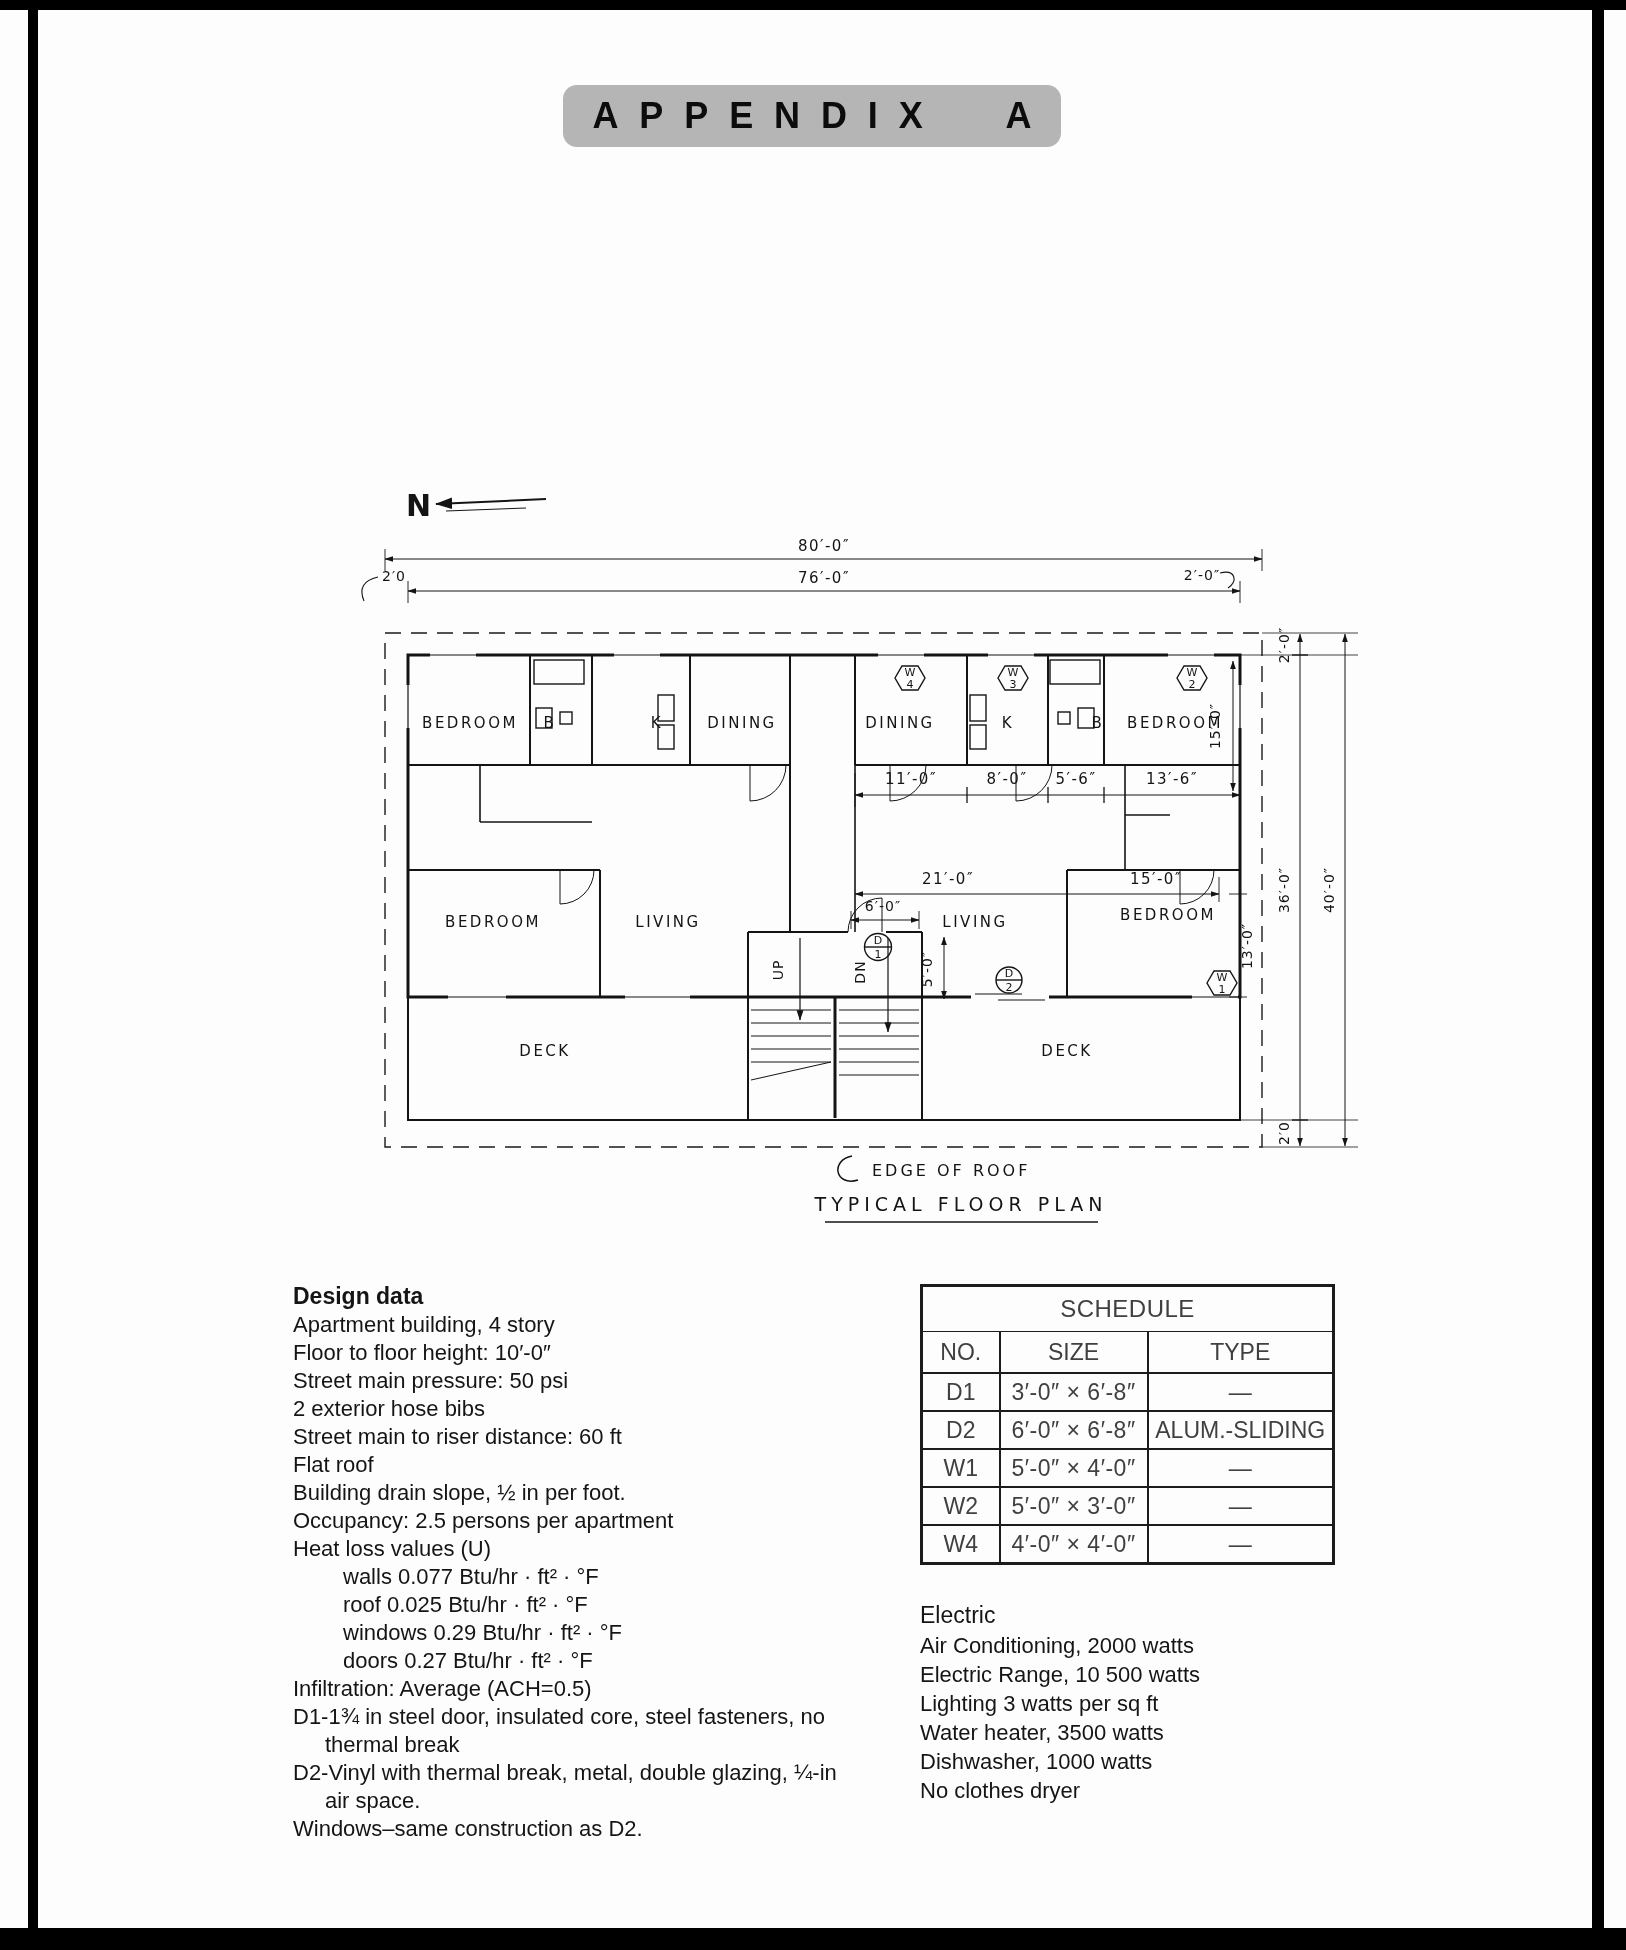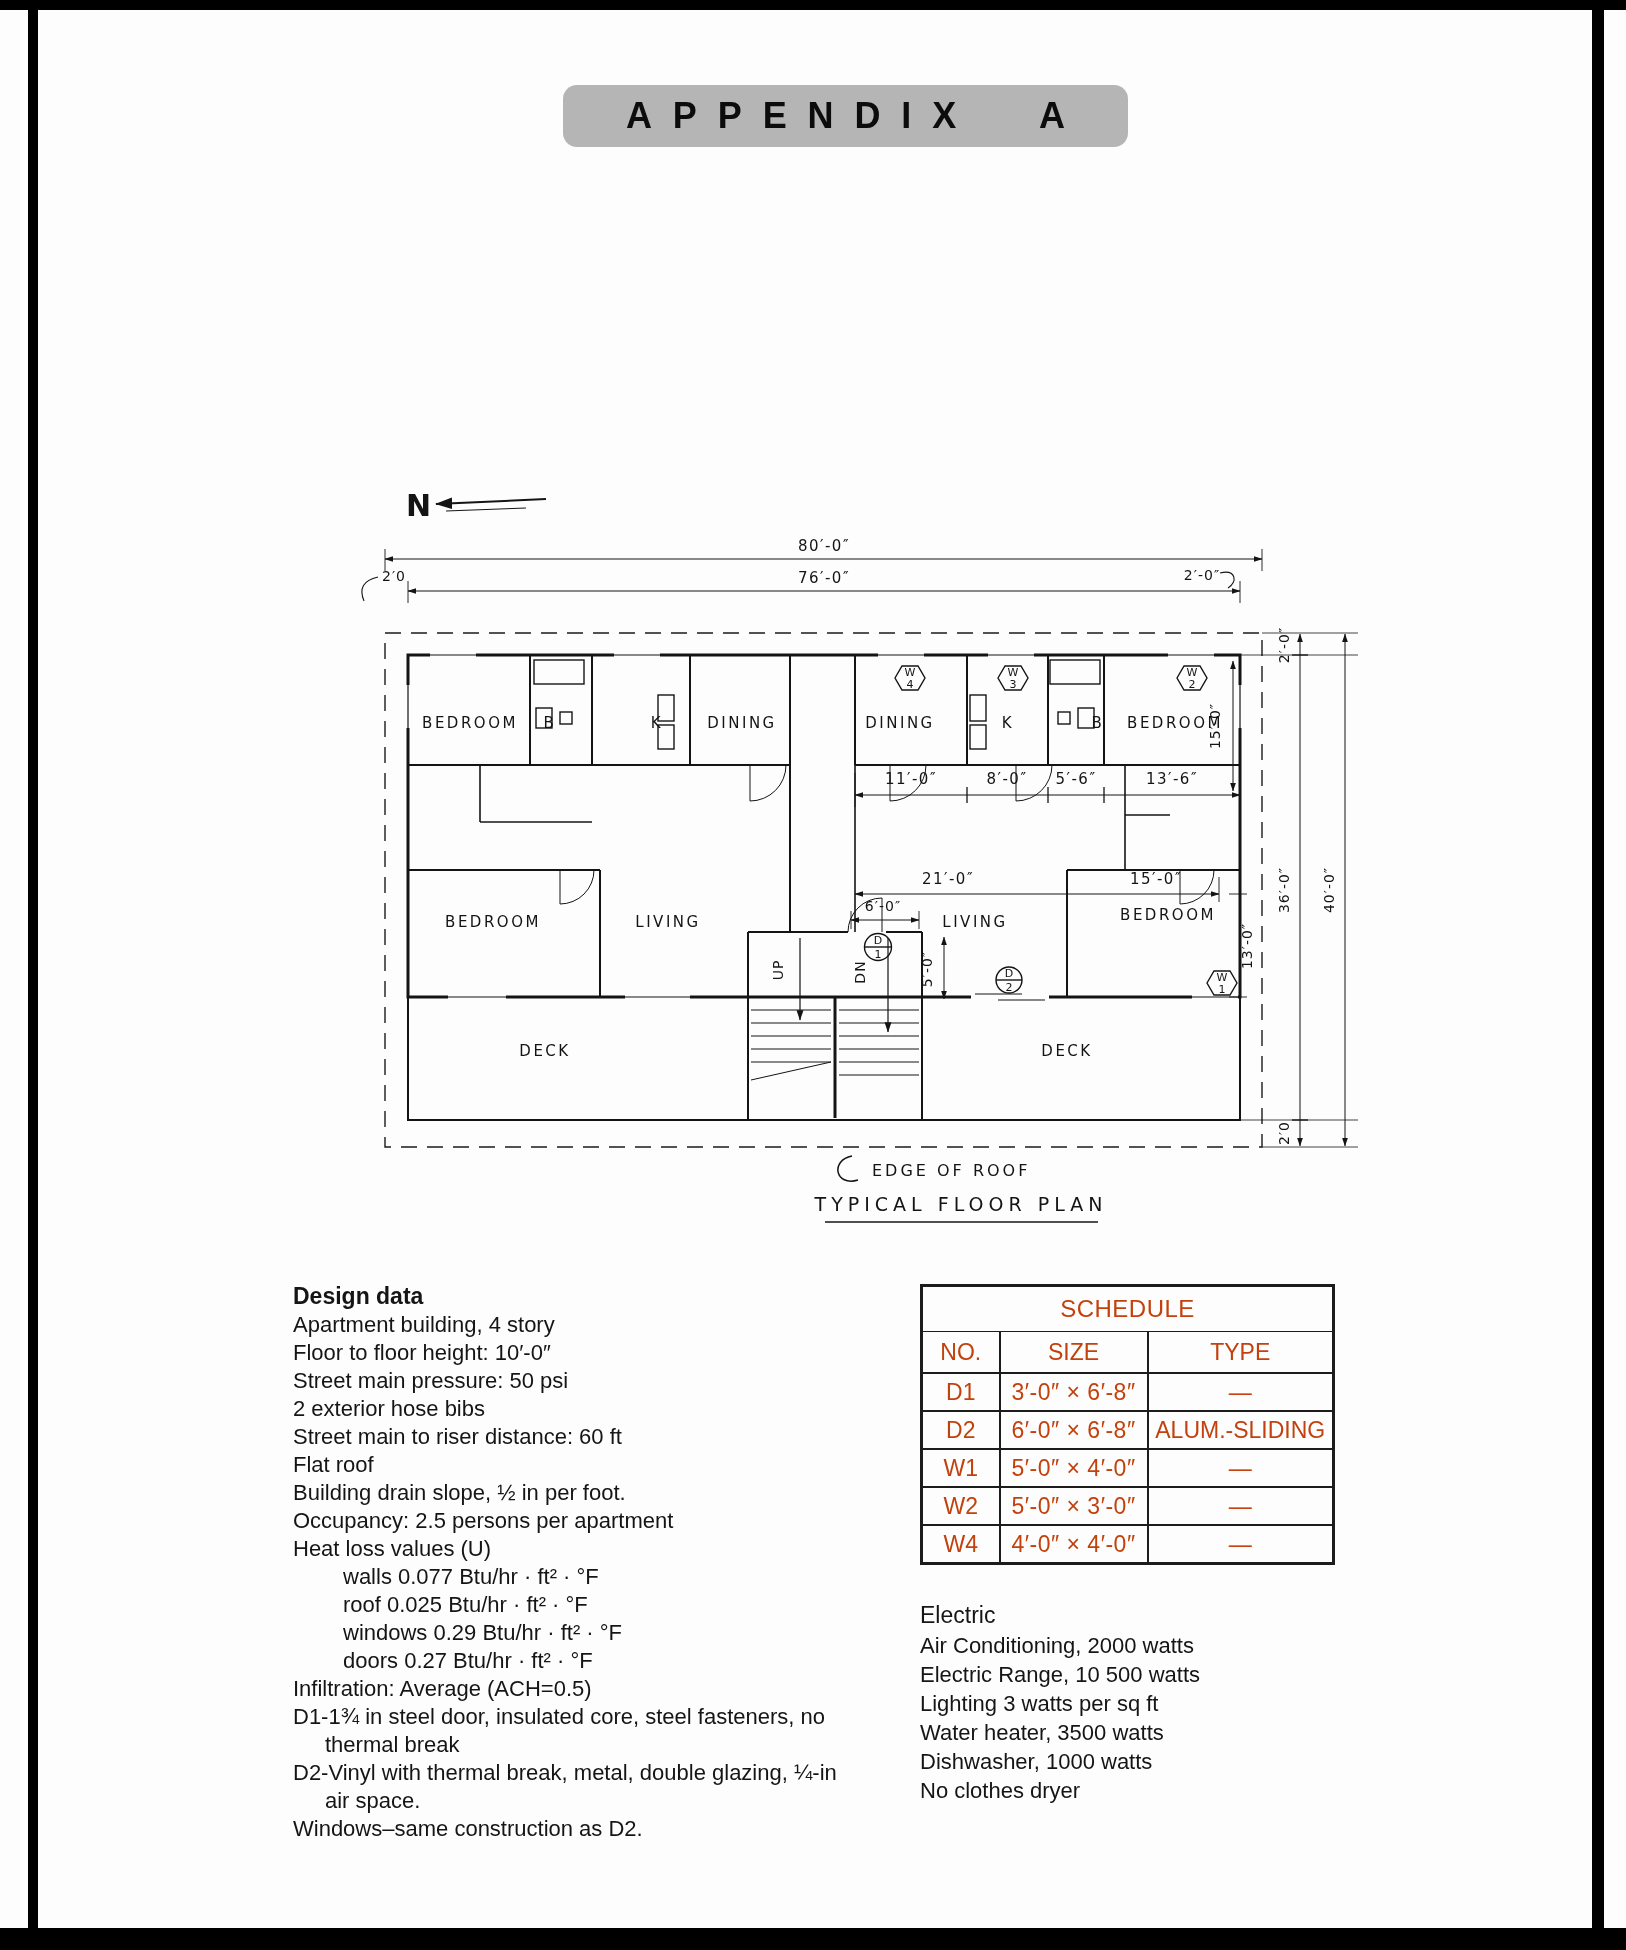--- a/index.html
+++ b/index.html
@@ -4,40 +4,40 @@
 <style>
   html,body{margin:0;padding:0;background:#e8e8e8;}
   .page{position:relative;width:1626px;height:1950px;background:#fdfdfd;overflow:hidden;
         font-family:"Liberation Sans",sans-serif;color:#111;}
   .edge{position:absolute;background:#000;}
   .edge.top{left:0;top:0;width:1626px;height:10px;}
   .edge.bottom{left:0;top:1928px;width:1626px;height:22px;}
   .edge.left{left:28px;top:0;width:10px;height:1950px;}
   .edge.right{left:1592px;top:0;width:12px;height:1950px;}
 
-  .appendix-box{position:absolute;left:563px;top:85px;width:565px;height:62px;
+  .appendix-box{position:absolute;left:563px;top:85px;width:498px;height:62px;
     background:#b5b5b5;border-radius:14px;display:flex;align-items:center;justify-content:center;}
   .appendix-box .t{font-weight:bold;font-size:36px;letter-spacing:0.58em;word-spacing:0.9em;
     color:#0c0c0c;padding-left:0.58em;white-space:nowrap;}
 
   .plan-wrap{position:absolute;left:330px;top:470px;width:1060px;height:760px;}
   svg text{font-family:"DejaVu Sans",sans-serif;fill:#141414;}
   .rl{font-size:15px;letter-spacing:2.5px;}
   .dim{font-size:15px;letter-spacing:1.5px;}
   .dimsm{font-size:14px;letter-spacing:1px;}
   .sym{font-size:11px;letter-spacing:0;}
 
   .design-data{position:absolute;left:253px;top:1281px;width:600px;font-size:22px;line-height:28px;color:#151515;margin-left:40px;}
   .design-data .hd{font-weight:bold;font-size:23px;line-height:30px;}
   .design-data .ln{white-space:nowrap;}
   .design-data .ind1{padding-left:32px;}
   .design-data .ind2{padding-left:50px;}
 
   table.schedule{position:absolute;left:920px;top:1284px;width:412px;border-collapse:collapse;
-    font-size:23px;color:#c2410c;table-layout:fixed;}
+    font-size:23px;color:#404040;table-layout:fixed;}
   table.schedule,table.schedule td,table.schedule th{border:2px solid #1c1c1c;}
   table.schedule{border-width:3px;}
   table.schedule th,table.schedule td{text-align:center;padding:0;height:36px;font-weight:normal;}
   table.schedule tr.title th{height:44px;font-size:24px;border-bottom-width:1px;letter-spacing:0.5px;}
   table.schedule tr.head th{height:40px;border-top-width:1px;}
   table.schedule td.sz{letter-spacing:0.5px;}
   .col-no{width:78px;}.col-size{width:148px;}.col-type{width:186px;}
 
   .electric{position:absolute;left:920px;top:1600px;width:420px;font-size:22px;line-height:29px;color:#151515;}
   .electric .hd{font-size:23px;line-height:31px;}

